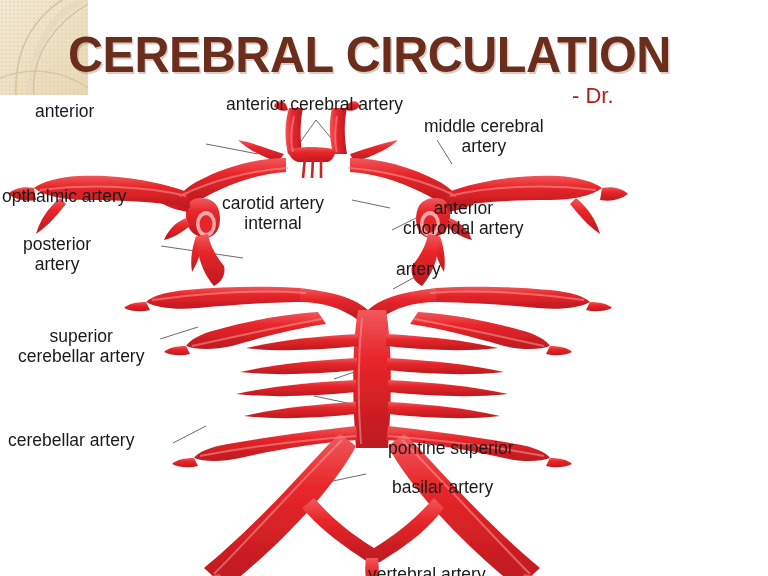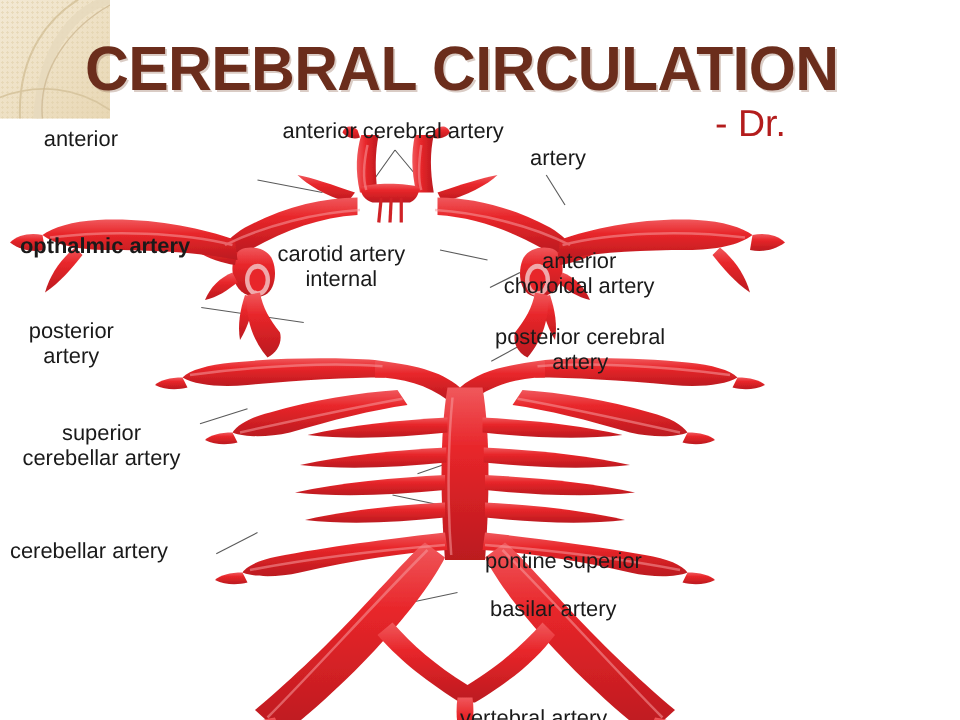--- a/index.html
+++ b/index.html
@@ -16,21 +16,21 @@
       background-image:radial-gradient(#e0cfa8 0.9px, transparent 1px);
       background-size:4px 4px;}
   #corner-ornament svg{position:absolute;left:0;top:0;}
 
   
   #page-title{position:absolute;left:68px;top:26px;
       font-size:50px;font-weight:bold;color:#6b2d1c;letter-spacing:-0.5px;
       white-space:nowrap;transform:scaleX(.97);transform-origin:left center;
       text-shadow:1.5px 1.5px 0 rgba(150,110,90,.35);}
   #author-line{position:absolute;left:572px;top:83px;
-      font-size:30px;color:#b31c1c;white-space:nowrap;}
+      font-size:22px;color:#b31c1c;white-space:nowrap;}
 
   
   #diagram{position:absolute;left:0;top:96px;width:744px;height:480px;}
   #diagram svg{position:absolute;left:0;top:0;}
 
   
   .lbl{position:absolute;color:#1a1a1a;font-size:17.5px;line-height:20px;
        white-space:nowrap;}
   .lbl.ctr{text-align:center;}
 </style>
@@ -223,42 +223,42 @@
     </svg>
 
     <div id="labels">
         <div class="lbl ctr" style="left: 35px; top: 5px;">
           <div>anterior</div>
         </div>
         <div class="lbl ctr" style="left: 200px; top: -2px; margin-left: 26px;">
           <div>anterior cerebral artery</div>
         </div>
         <div class="lbl ctr" style="left: 424px; top: 20px;">
+          <div>middle cerebral</div>
           <div>artery</div>
         </div>
-        <div class="lbl" style="left: 16px; top: 90px; font-weight: bold;">
+        <div class="lbl" style="left: 2px; top: 90px;">
           <div>opthalmic artery</div>
         </div>
         <div class="lbl ctr" style="left: 222px; top: 97px;">
           <div>carotid artery</div>
           <div>internal</div>
         </div>
         <div class="lbl ctr" style="left: 403px; top: 102px;">
           <div>anterior</div>
           <div>choroidal artery</div>
         </div>
-        <div class="lbl ctr" style="left: 23px; top: 138px; margin-top: 20px;">
+        <div class="lbl ctr" style="left: 23px; top: 138px;">
           <div>posterior</div>
           <div>artery</div>
         </div>
         <div class="lbl ctr" style="left: 396px; top: 163px;">
-          <div>posterior cerebral</div>
           <div>artery</div>
         </div>
-        <div class="lbl ctr" style="left: 18px; top: 240px;">
+        <div class="lbl ctr" style="left: 18px; top: 230px;">
           <div>superior</div>
           <div>cerebellar artery</div>
         </div>
         <div class="lbl" style="left: 388px; top: 342px;">
           <div>pontine superior</div>
         </div>
         <div class="lbl" style="left: 392px; top: 381px; text-align: right;">
           <div>basilar artery</div>
         </div>
         <div class="lbl ctr" style="left: 8px; top: 334px;">

